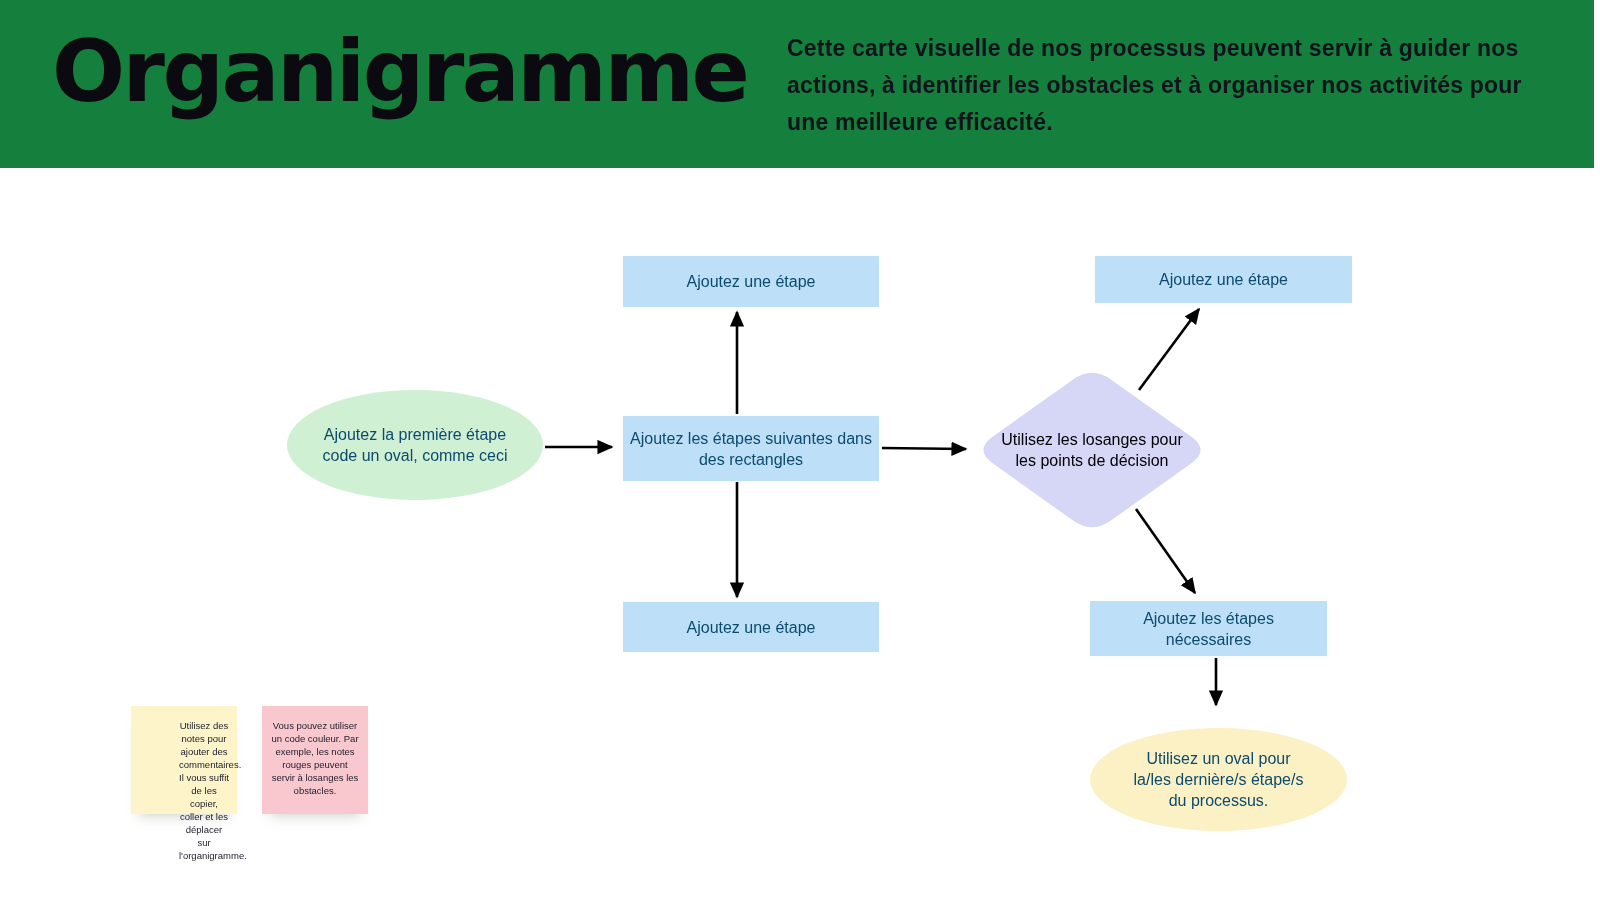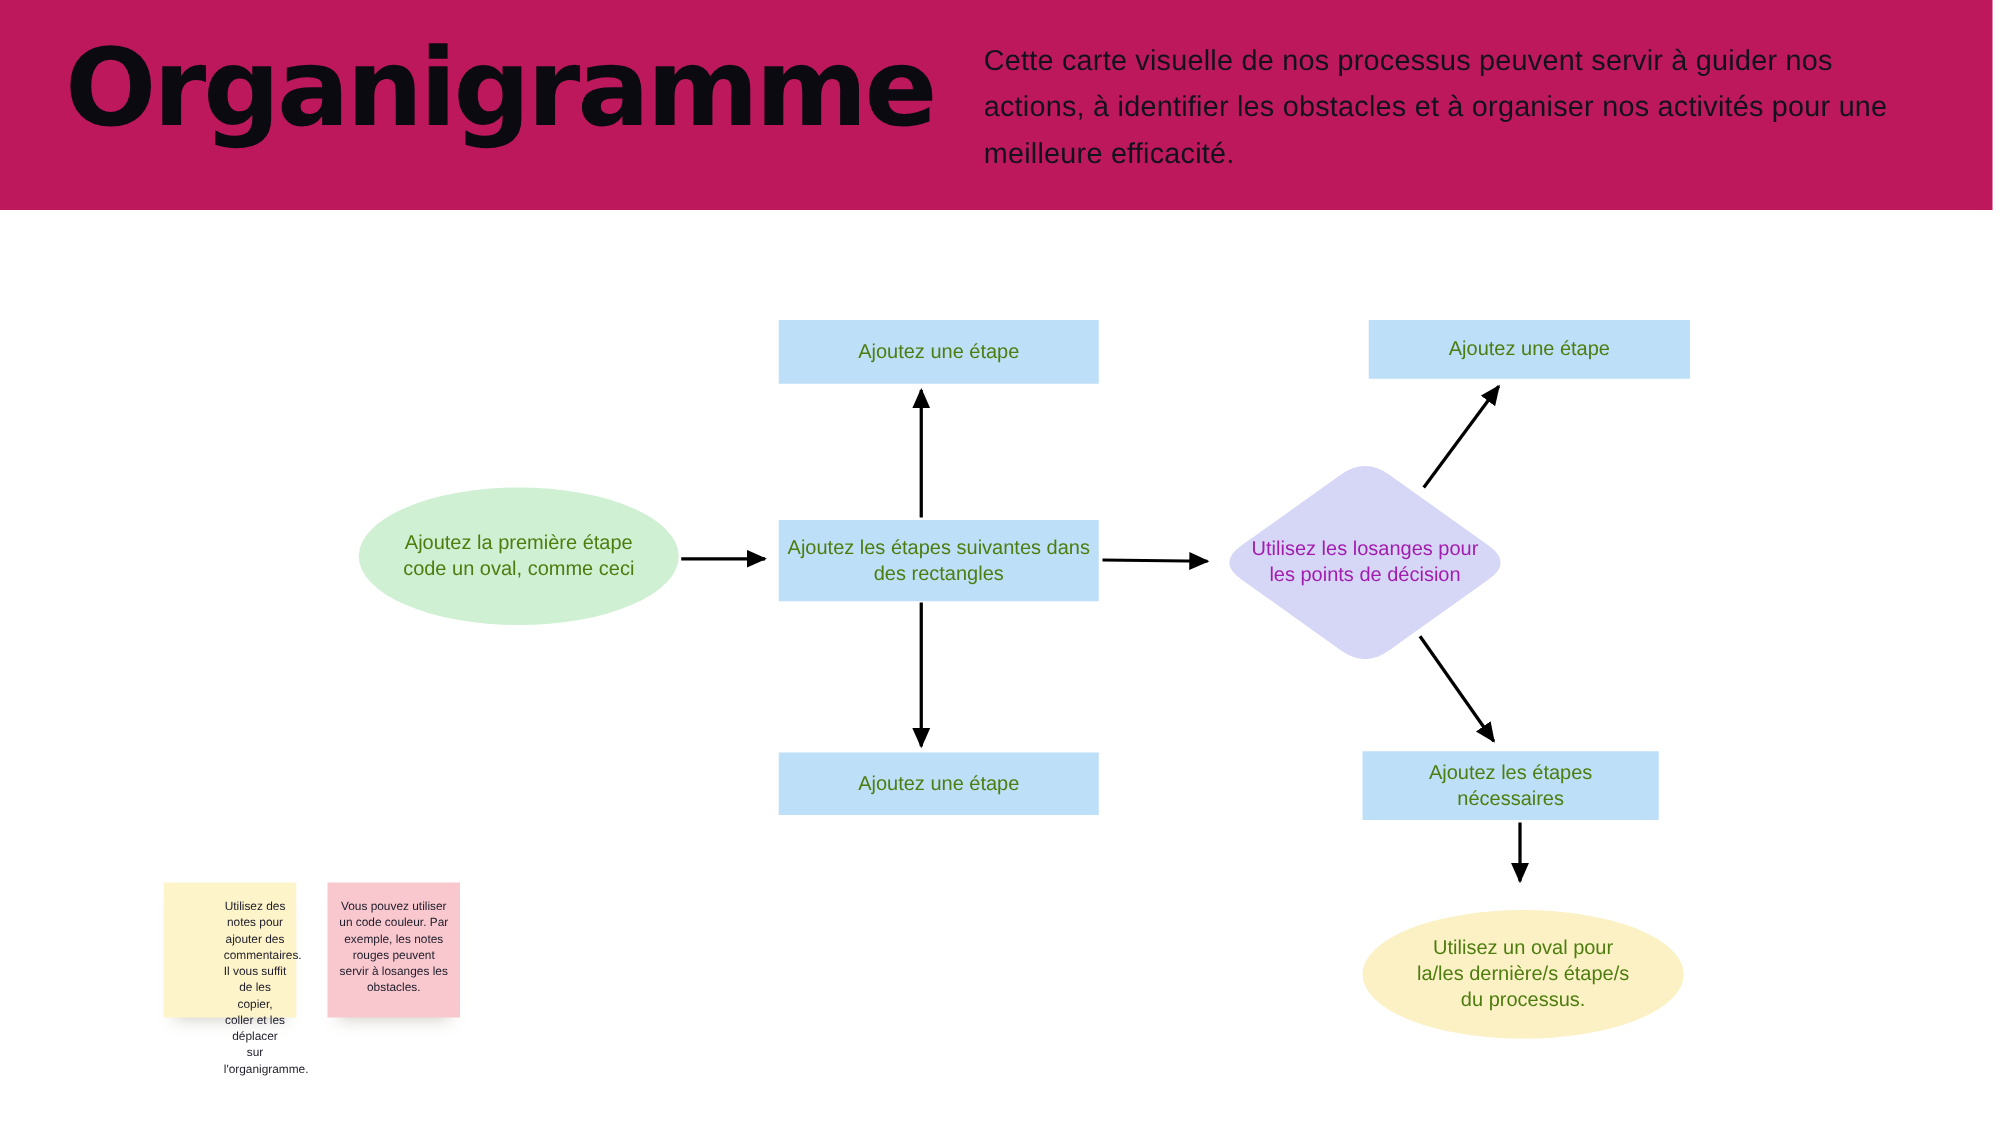--- a/index.html
+++ b/index.html
@@ -12,65 +12,65 @@
     position:absolute;left:0;top:0;width:1594px;height:168px;
   }
   .title{
     position:absolute;left:52px;top:22px;margin:0;
     font-family:"DejaVu Sans","Liberation Sans",sans-serif;
     font-weight:800;font-size:86px;line-height:1.15;letter-spacing:-2.5px;
     color:#0a0a10;white-space:nowrap;
   }
   .description{
     position:absolute;left:787px;top:30px;width:737px;margin:0;
-    font-size:23px;line-height:37px;color:#12121c;letter-spacing:.2px;
+    font-size:23px;line-height:37px;color:#12121c;letter-spacing:.2px;font-weight:bold;
   }
   
   .node{
     position:absolute;display:flex;align-items:center;justify-content:center;
-    text-align:center;color:#4d7c0f;font-size:16px;line-height:21px;
+    text-align:center;color:#0c4a6e;font-size:16px;line-height:21px;
   }
   .node .lbl{display:block;}
   .oval{border-radius:50%;}
   .start-oval{left:287px;top:390px;width:256px;height:110px;}
   .start-oval .lbl{width:200px;}
   .rect-top{left:623px;top:256px;width:256px;height:51px;}
   .rect-center{left:623px;top:416px;width:256px;height:65px;}
   .rect-center .lbl{width:250px;}
   .rect-bottom{left:623px;top:602px;width:256px;height:50px;}
   .rect-top-right{left:1095px;top:256px;width:257px;height:47px;}
   .rect-necessary{left:1090px;top:601px;width:237px;height:55px;}
   .rect-necessary .lbl{width:220px;}
   .end-oval{left:1090px;top:728px;width:257px;height:103px;}
   .end-oval .lbl{width:180px;}
   .diamond-label{
     position:absolute;left:992px;top:405px;width:200px;height:90px;
     display:flex;align-items:center;justify-content:center;text-align:center;
-    color:#a21caf;font-size:16px;line-height:21px;
+    color:#000000;font-size:16px;line-height:21px;
   }
   
   .wires{position:absolute;left:0;top:0;width:1600px;height:900px;pointer-events:none;}
   .wires line{stroke-width:2.6;}
   .arrowhead-path{fill:#000000;}
   
   .note{
     position:absolute;width:106px;height:108px;box-sizing:border-box;
     padding:13px 8px 8px;text-align:center;
     font-size:9.5px;line-height:13px;color:#1d1c2a;
     box-shadow:0 10px 12px -8px rgba(130,125,100,0.35);
   }
   .note-yellow{left:131px;top:706px;padding-left:48px;}
   .note-pink{left:262px;top:706px;}
 </style>
 </head>
 <body>
 
 <div class="canvas">
 
-  <div class="header" style="background-color: #be185d;">
+  <div class="header" style="background-color: #15803d;">
     <h1 class="title">Organigramme</h1>
     <p class="description">Cette carte visuelle de nos processus peuvent servir à guider nos actions, à identifier les obstacles et à organiser nos activités pour une meilleure efficacité.</p>
   </div>
 
   <svg class="wires" viewBox="0 0 1600 900">
     <defs>
       <marker id="ah" markerWidth="7" markerHeight="6" refX="5.6" refY="2.75" orient="auto" markerUnits="strokeWidth">
         <path class="arrowhead-path" d="M0,0 L6.2,2.75 L0,5.5 Z"></path>
       </marker>
     </defs>

